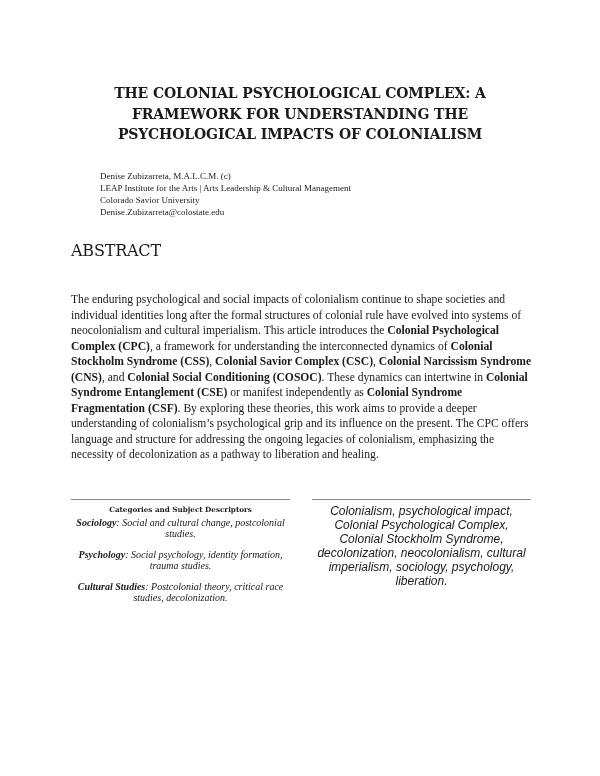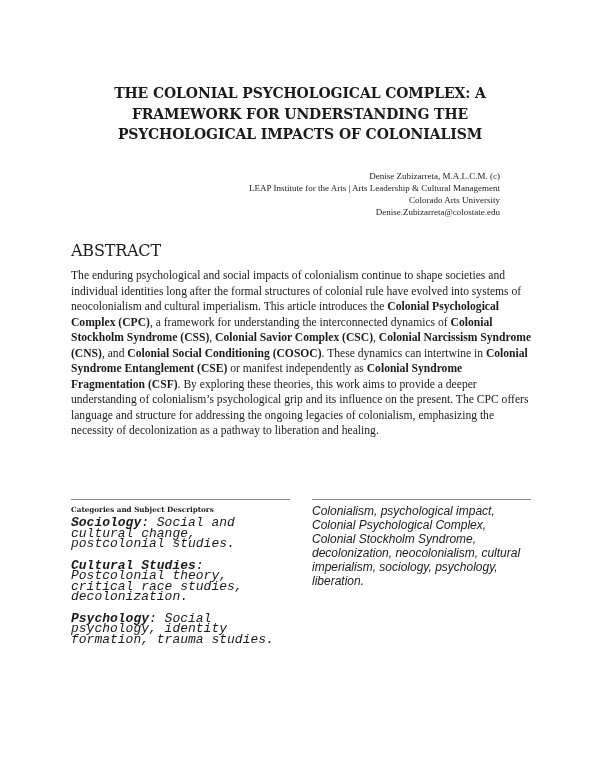--- a/index.html
+++ b/index.html
@@ -1,59 +1,59 @@
 <!DOCTYPE html>
 <html><head>
 <meta charset="utf-8">
 <style>
   html, body { margin: 0; padding: 0; background: #ffffff; }
   body { width: 600px; height: 776px; position: relative; overflow: hidden; color: #1a1a1a; font-family: "DejaVu Serif", serif; }
   .title { position: absolute; left: 80px; top: 74px; width: 440px; text-align: center; font-family: "DejaVu Serif", serif; font-weight: bold; font-size: 14px; line-height: 20.5px; letter-spacing: -0.1px; }
-  .author-block { position: absolute; left: 100px; top: 170px; width: 400px; text-align: right; font-family: "Liberation Serif", serif; font-size: 9px; line-height: 12px; }
+  .author-block { position: absolute; left: 100px; top: 170px; width: 400px; text-align: left; font-family: "Liberation Serif", serif; font-size: 9px; line-height: 12px; }
   .abstract-heading { position: absolute; left: 71px; top: 241px; font-family: "DejaVu Serif", serif; font-weight: normal; font-size: 16px; line-height: 20px; letter-spacing: -0.2px; }
-  .abstract-body { position: absolute; left: 71px; top: 268px; width: 462px; font-family: "Liberation Serif", serif; font-size: 11.6px; line-height: 15.5px; text-align: left; }
+  .abstract-body { position: absolute; left: 71px; top: 292px; width: 462px; font-family: "Liberation Serif", serif; font-size: 11.6px; line-height: 15.5px; text-align: left; }
   .abstract-body b { font-weight: bold; }
-  .col { position: absolute; top: 499px; width: 219px; }
+  .col { position: absolute; top: 499px; width: 219px; text-align: center; }
   .col.left { left: 71px; }
   .col.right { left: 312px; }
   .rule { border-top: 1px solid #888; margin-bottom: 4px; }
   .col-heading { font-family: "DejaVu Serif", serif; font-weight: bold; font-size: 7.2px; line-height: 11px; margin-bottom: 3px; }
-  .desc { font-family: Liberation Mono, monospace; font-size: 13px; line-height: 10.5px; margin-bottom: 11px; }
+  .desc { font-family: Liberation Serif, serif; font-size: 10px; line-height: 10.5px; margin-bottom: 11px; }
   .desc .cat { font-weight: bold; font-style: italic; }
   .desc .txt { font-style: italic; }
   .kw { font-family: Liberation Sans, sans-serif; font-style: italic; font-size: 12px; line-height: 14px; }
 </style>
 </head>
 <body>
 
 <h1 class="title">THE COLONIAL PSYCHOLOGICAL COMPLEX: A FRAMEWORK FOR UNDERSTANDING THE PSYCHOLOGICAL IMPACTS OF COLONIALISM</h1>
 
 <div class="author-block">
   <div>Denise Zubizarreta, M.A.L.C.M. (c)</div>
   <div>LEAP Institute for the Arts | Arts Leadership &amp; Cultural Management</div>
-  <div>Colorado Arts University</div>
+  <div>Colorado Savior University</div>
   <div>Denise.Zubizarreta@colostate.edu</div>
 </div>
 
 <div class="abstract-heading">ABSTRACT</div>
 
 <p class="abstract-body" style="margin:0;">
   <span>The enduring psychological and social impacts of colonialism continue to shape societies and individual identities long after the formal structures of colonial rule have evolved into systems of neocolonialism and cultural imperialism. This article introduces the </span><b>Colonial Psychological Complex (CPC)</b><span>, a framework for understanding the interconnected dynamics of </span><b>Colonial Stockholm Syndrome (CSS)</b><span>, </span><b>Colonial Savior Complex (CSC)</b><span>, </span><b>Colonial Narcissism Syndrome (CNS)</b><span>, and </span><b>Colonial Social Conditioning (COSOC)</b><span>. These dynamics can intertwine in </span><b>Colonial Syndrome Entanglement (CSE)</b><span> or manifest independently as </span><b>Colonial Syndrome Fragmentation (CSF)</b><span>. By exploring these theories, this work aims to provide a deeper understanding of colonialism’s psychological grip and its influence on the present. The CPC offers language and structure for addressing the ongoing legacies of colonialism, emphasizing the necessity of decolonization as a pathway to liberation and healing.</span>
 </p>
 
 <div class="col left">
   <div class="rule"></div>
   <div class="col-heading">Categories and Subject Descriptors</div>
   <div class="desc">
     <span class="cat">Sociology</span><span class="txt">: Social and cultural change, postcolonial studies.</span>
   </div>
   <div class="desc">
-    <span class="cat">Cultural Studies</span><span class="txt">: Postcolonial theory, critical race studies, decolonization.</span>
+    <span class="cat">Psychology</span><span class="txt">: Social psychology, identity formation, trauma studies.</span>
   </div>
   <div class="desc">
-    <span class="cat">Psychology</span><span class="txt">: Social psychology, identity formation, trauma studies.</span>
+    <span class="cat">Cultural Studies</span><span class="txt">: Postcolonial theory, critical race studies, decolonization.</span>
   </div>
 </div>
 
 <div class="col right">
   <div class="rule"></div>
   <div class="kw">Colonialism, psychological impact, Colonial Psychological Complex, Colonial Stockholm Syndrome, decolonization, neocolonialism, cultural imperialism, sociology, psychology, liberation.</div>
 </div>
 
 </body></html>

